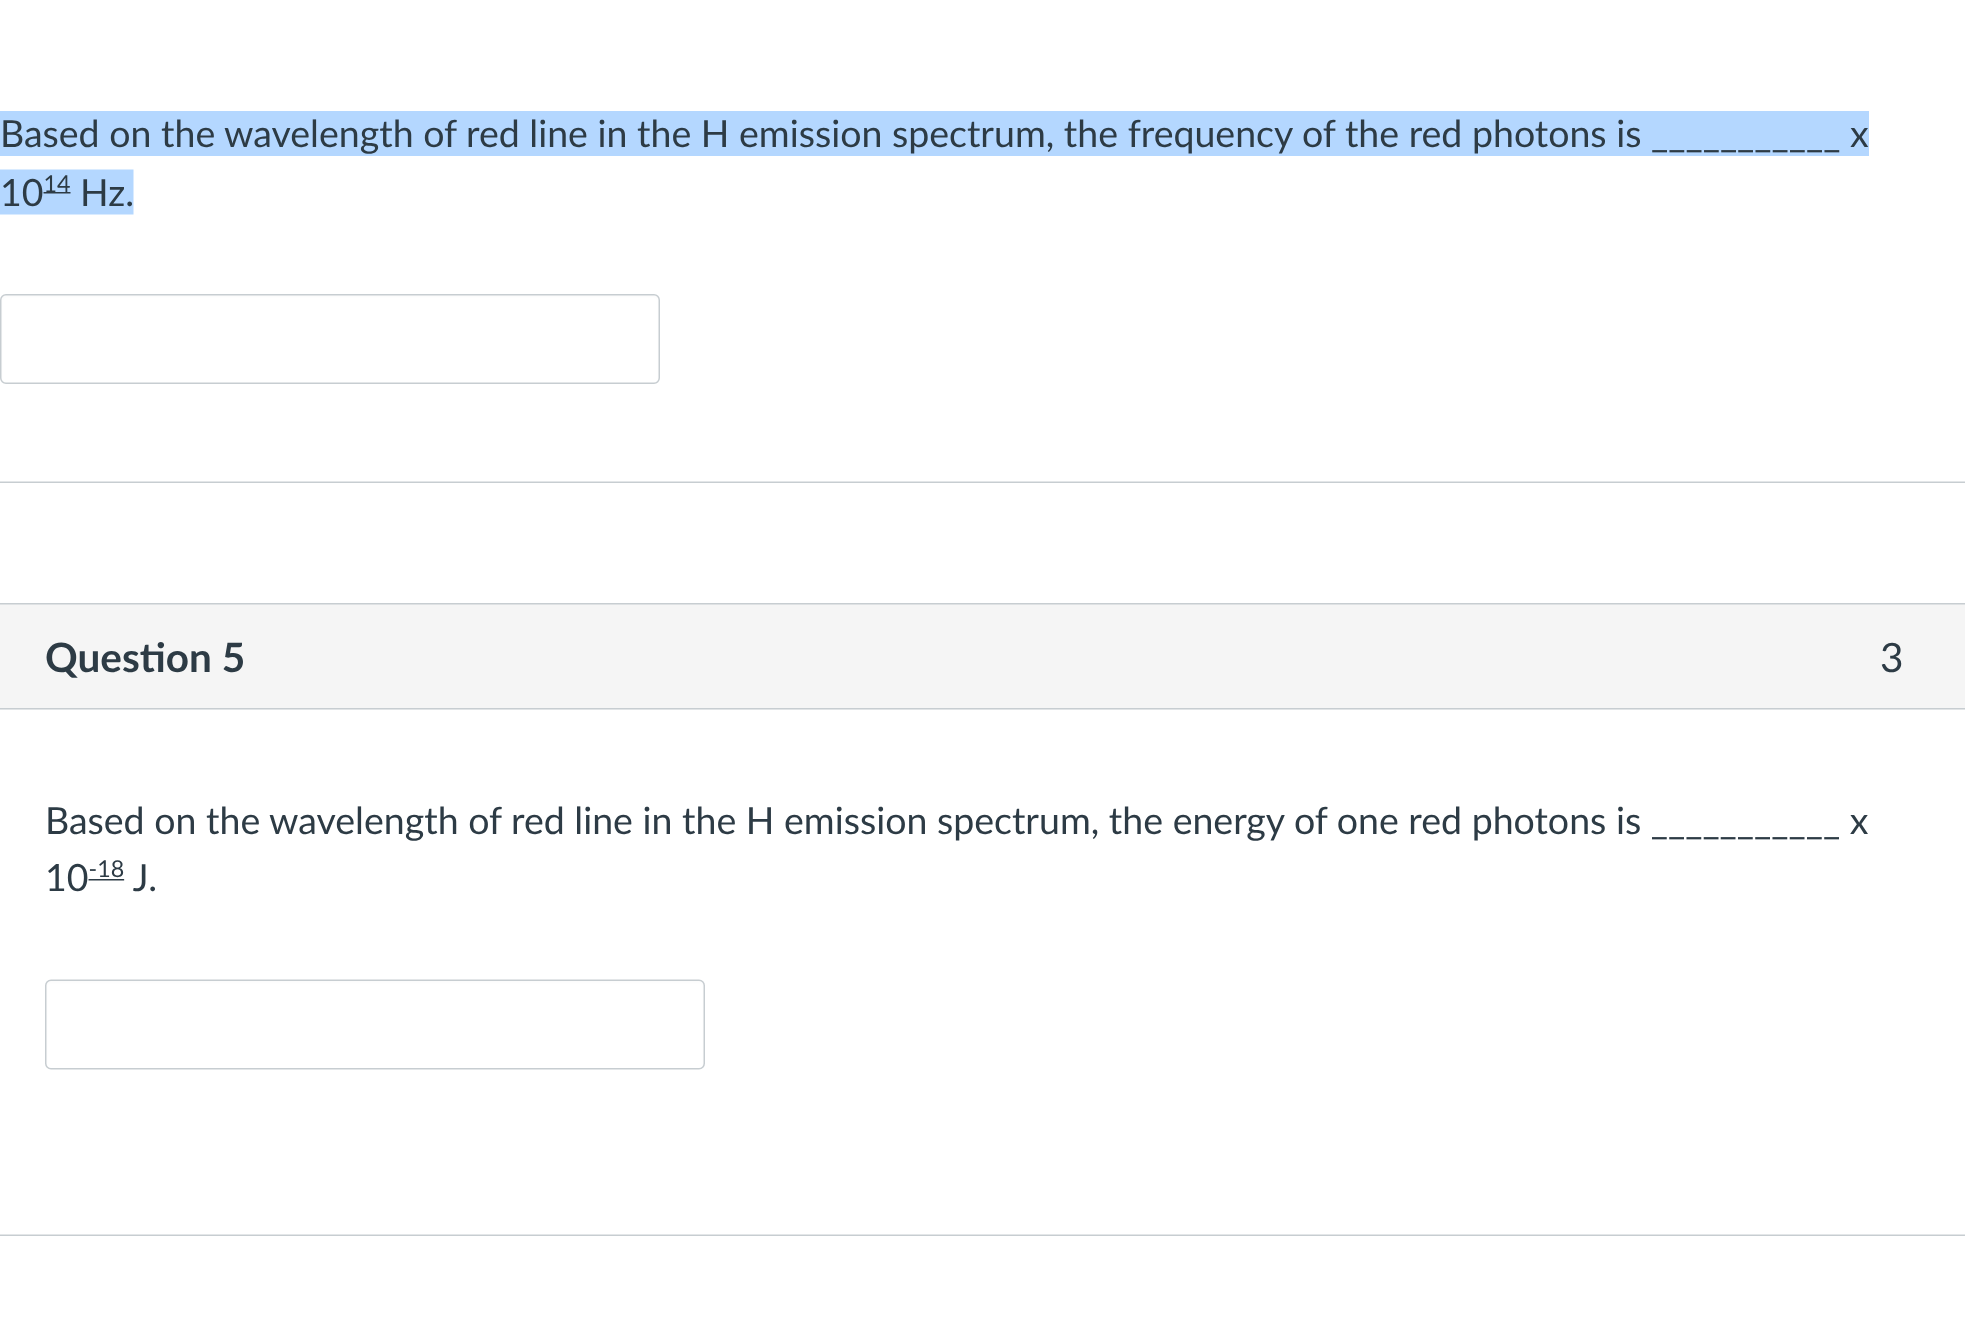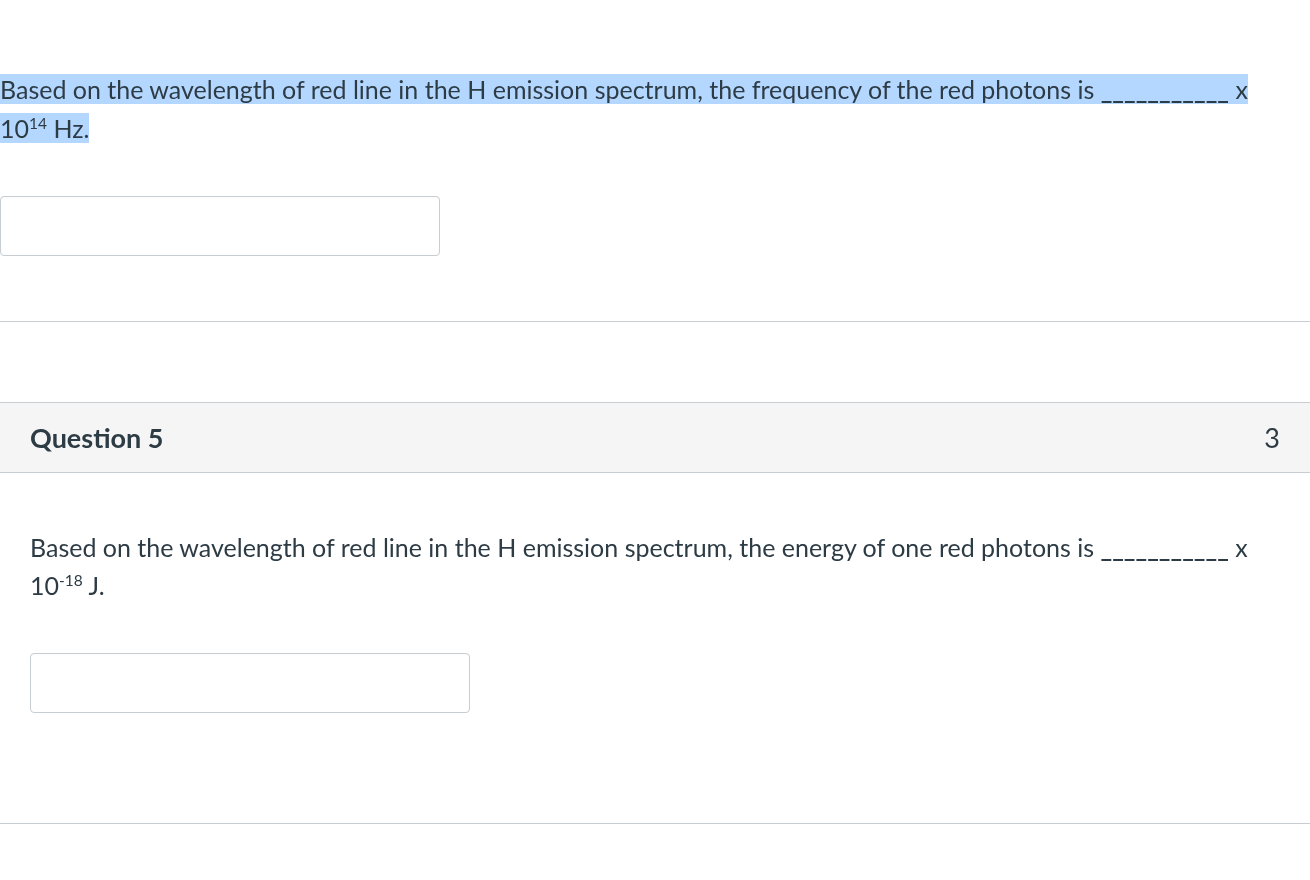--- a/index.html
+++ b/index.html
@@ -14,21 +14,21 @@
   }
   .q-body {
     padding: 0 30px 40px 30px;
   }
   .q4-body { padding-top: 70px; padding-bottom: 65px; border-bottom: 1px solid #c7cdd1; margin-left:-30px; margin-right:0; padding-left:30px; padding-right:30px;}
   .q5-wrap { margin-top: 80px; }
   .q-header {
     background: #f5f5f5;
     border-top: 1px solid #c7cdd1;
     border-bottom: 1px solid #c7cdd1;
-    padding: 18px 30px 18px 30px;
+    padding: 18px 41px 18px 30px;
     display: flex;
     justify-content: space-between;
     align-items: center;
   }
   .q-title {
     font-weight: 700;
     font-size: 27px;
     color: #2d3b45;
   }
   .q-points {
@@ -36,22 +36,22 @@
     color: #2d3b45;
     padding-right: 0;
   }
   .q-text {
     line-height: 1.55;
     margin-bottom: 48px;
   }
   .hl {
     background: #b4d7ff;
   }
-  .blank { letter-spacing: 0; font-weight: bold; }
-  sup { font-size: 0.62em; vertical-align: super; line-height: 0; }
+  .blank { letter-spacing: 0; }
+  sup { font-size: 0.62em; vertical-align: super; line-height: 0; text-decoration: underline; }
   input.answer {
     width: 440px;
     height: 60px;
     border: 1px solid #c7cdd1;
     border-radius: 4px;
     font-size: 20px;
     padding: 6px 12px;
     background: #fff;
     box-shadow: inset 0 1px 2px rgba(0,0,0,.02);
   }

